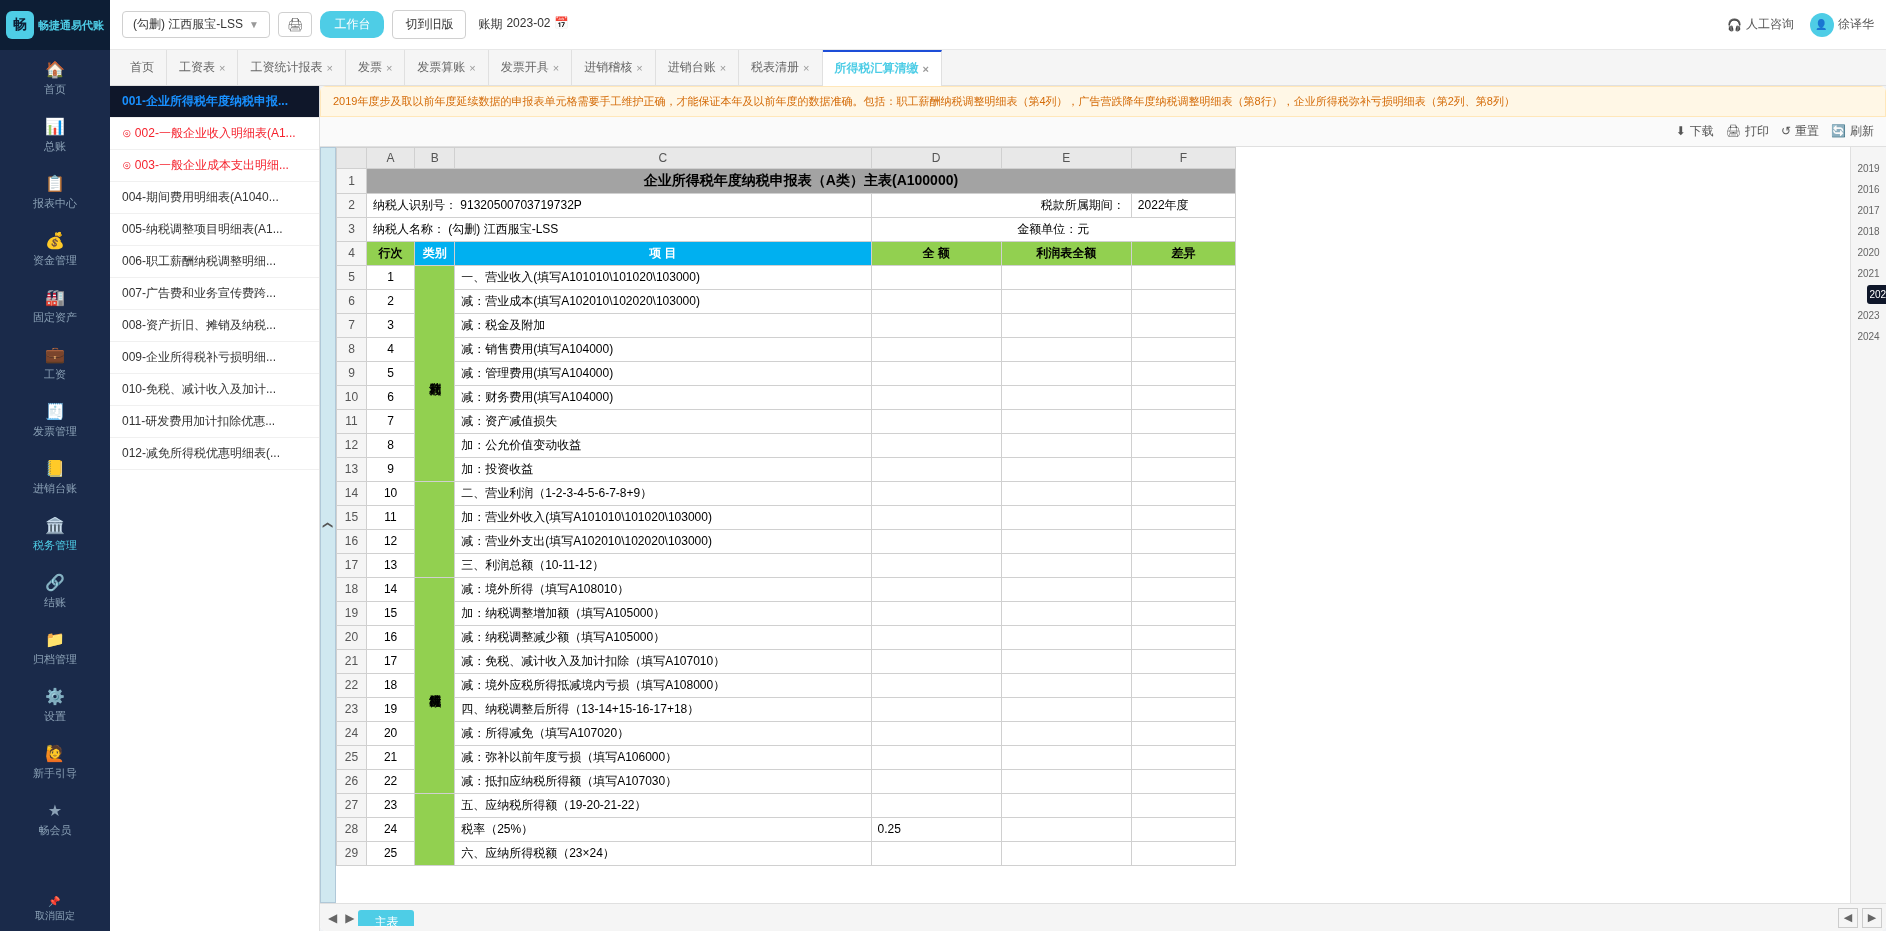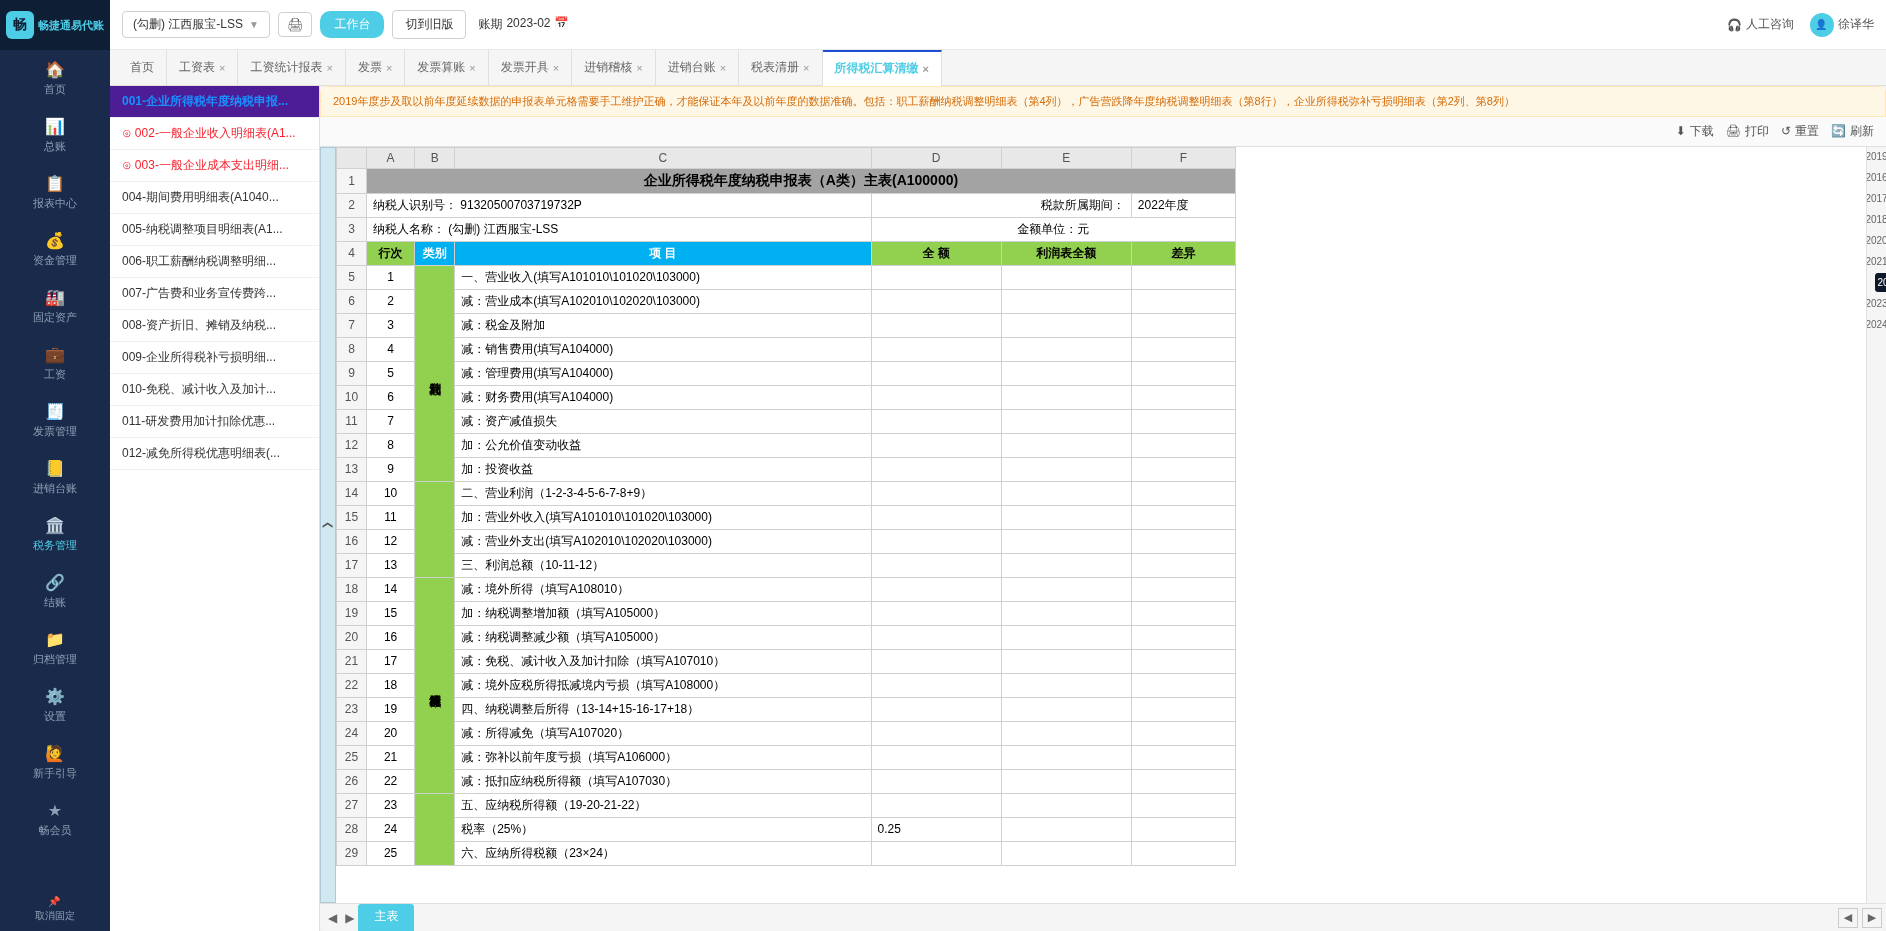--- a/index.html
+++ b/index.html
@@ -35,21 +35,21 @@
     .tab-item { display: flex; align-items: center; gap: 4px; padding: 0 12px; height: 36px; cursor: pointer; font-size: 12px; color: #666; border-right: 1px solid #e0e0e0; white-space: nowrap; }
     .tab-item.active { background: #fff; color: #4ecde6; font-weight: bold; border-top: 2px solid #1d4ed8; }
     .tab-item .tab-close { color: #999; font-size: 11px; cursor: pointer; }
 
     
     .content-area { flex: 1; display: flex; overflow: hidden; }
 
     
     .left-panel { width: 210px; background: #fff; border-right: 1px solid #e0e0e0; display: flex; flex-direction: column; overflow: hidden; flex-shrink: 0; }
     .left-panel-item { padding: 7px 12px; font-size: 12px; color: #333; cursor: pointer; border-bottom: 1px solid #f0f0f0; }
-    .left-panel-item.active { background: #4c1d95; color: #1890ff; font-weight: bold; }
+    .left-panel-item.active { background: #0f172a; color: #1890ff; font-weight: bold; }
     .left-panel-item.error { color: #f5222d; }
 
     
     .spreadsheet-area { flex: 1; display: flex; flex-direction: column; overflow: hidden; background: #fff; position: relative; border-radius: 6px; }
     .toolbar-row { display: flex; align-items: center; justify-content: flex-end; padding: 6px 12px; gap: 12px; border-bottom: 1px solid #e0e0e0; background: #fafafa; }
     .toolbar-btn { display: flex; align-items: center; gap: 4px; color: #555; font-size: 12px; cursor: pointer; }
 
     .notice-bar { background: #fff7e6; border: 1px solid #ffe7ba; padding: 6px 12px; font-size: 11px; color: #d46b08; line-height: 1.5; }
 
     .spreadsheet-wrapper { flex: 1; display: flex; overflow: hidden; }
@@ -59,28 +59,28 @@
     .main-table { border-collapse: collapse; min-width: 900px; font-size: 12px; }
     .main-table th, .main-table td { border: 1px solid #d0d0d0; padding: 3px 6px; }
     .col-header { background: #e8e8e8; text-align: center; font-weight: normal; color: #555; }
     .row-num { background: #f5f5f5; text-align: center; color: #555; width: 30px; }
     .cell-center { text-align: center; }
     .header-row-main { background: #a3a3a3; text-align: center; font-size: 14px; font-weight: bold; }
     .green-header { background: #92d050; text-align: center; font-weight: bold; }
     .blue-header { background: #00b0f0; text-align: center; font-weight: bold; color: #fff; }
 
     
-    .right-timeline { width: 20px; background: #f5f5f5; border-left: 1px solid #e0e0e0; display: flex; flex-direction: column; align-items: center; padding-top: 0; overflow: hidden; font-size: 10px; }
+    .right-timeline { width: 36px; background: #f5f5f5; border-left: 1px solid #e0e0e0; display: flex; flex-direction: column; align-items: center; padding-top: 12px; overflow: hidden; font-size: 10px; }
     .timeline-item { width: 28px; text-align: center; padding: 4px 2px; cursor: pointer; color: #666; border-radius: 3px; margin-bottom: 2px; }
     .timeline-item.active { background: #0f172a; color: #fff; margin-left: 24px; }
 
     
     .bottom-tabs { height: 28px; background: #f5f5f5; border-top: 1px solid #e0e0e0; display: flex; align-items: center; padding: 0 4px; gap: 0; flex-shrink: 0; }
     .bottom-nav-btn { background: none; border: none; cursor: pointer; color: #666; padding: 0 4px; font-size: 12px; }
-    .sheet-tab { padding: 0 16px; height: 28px; line-height: 24px; background: #4ecde6; color: #fff; font-size: 12px; cursor: pointer; border-radius: 3px 3px 0 0; }
+    .sheet-tab { padding: 0 16px; height: 16px; line-height: 24px; background: #4ecde6; color: #fff; font-size: 12px; cursor: pointer; border-radius: 3px 3px 0 0; }
     .bottom-right-scroll { margin-left: auto; display: flex; align-items: center; gap: 4px; }
     .scroll-btn { background: none; border: 1px solid #ccc; cursor: pointer; color: #666; width: 20px; height: 20px; font-size: 11px; display: flex; align-items: center; justify-content: center; }
 
     .collapse-btn { width: 16px; background: #d0e8f0; border: 1px solid #b0c8d8; cursor: pointer; display: flex; flex-direction: column; align-items: center; justify-content: center; color: #555; font-size: 10px; writing-mode: vertical-rl; }
   </style>
 </head>
 <body>
 
 <div class="sidebar">
   <div class="sidebar-logo">

